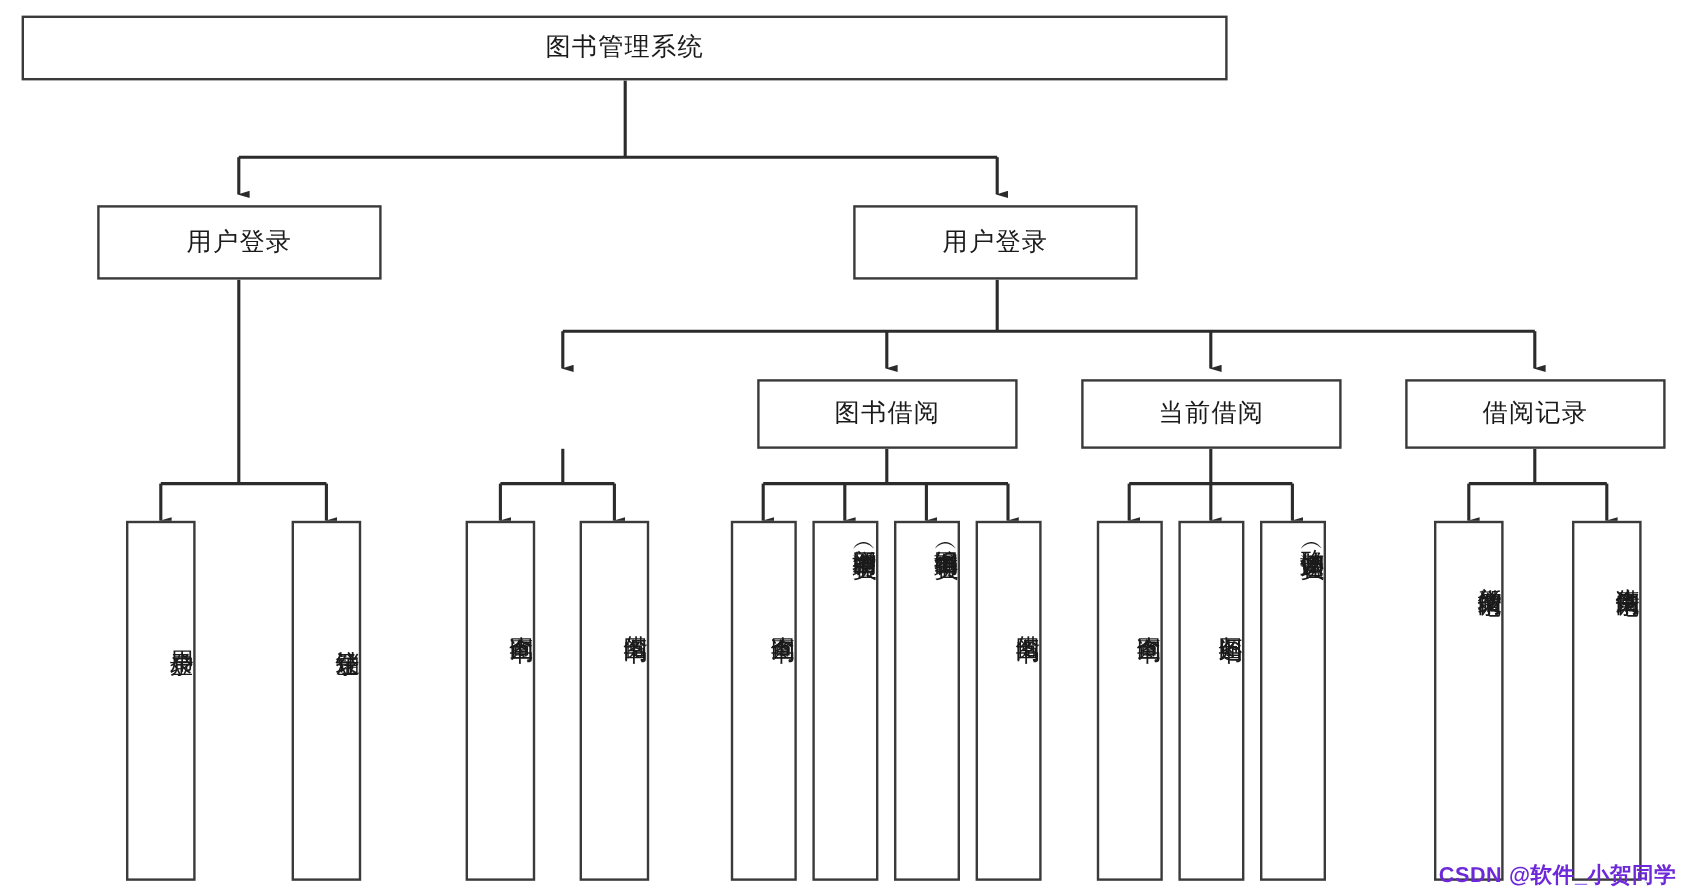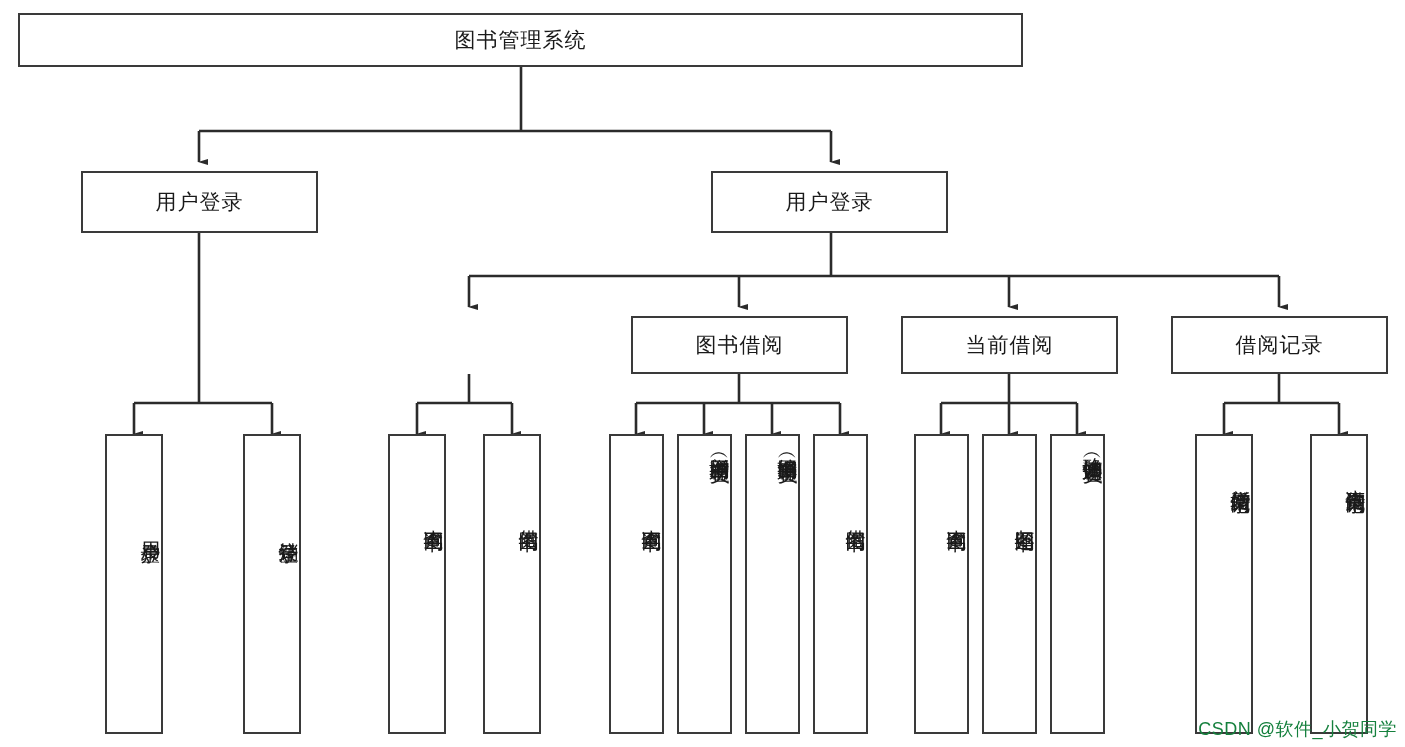--- a/index.html
+++ b/index.html
@@ -58,24 +58,25 @@
     white-space: pre;
   }
   .root {
     font-size: 22px;
   }
   .watermark {
     position: absolute;
     right: 8px;
     bottom: 6px;
     font-size: 18px;
-    color: #15803d;
+    color: #6d28d9;
     z-index: 5;
     white-space: nowrap;
     letter-spacing: 0.5px;
+    font-weight: bold;
   }
 </style>
 </head>
 <body>
 
 <div id="canvas">
 
   <svg id="edges" viewBox="0 0 1405 747" xmlns="http://www.w3.org/2000/svg">
     <defs>
       <marker id="arrow" markerWidth="10" markerHeight="12" refX="3" refY="9" orient="auto" markerUnits="userSpaceOnUse">

